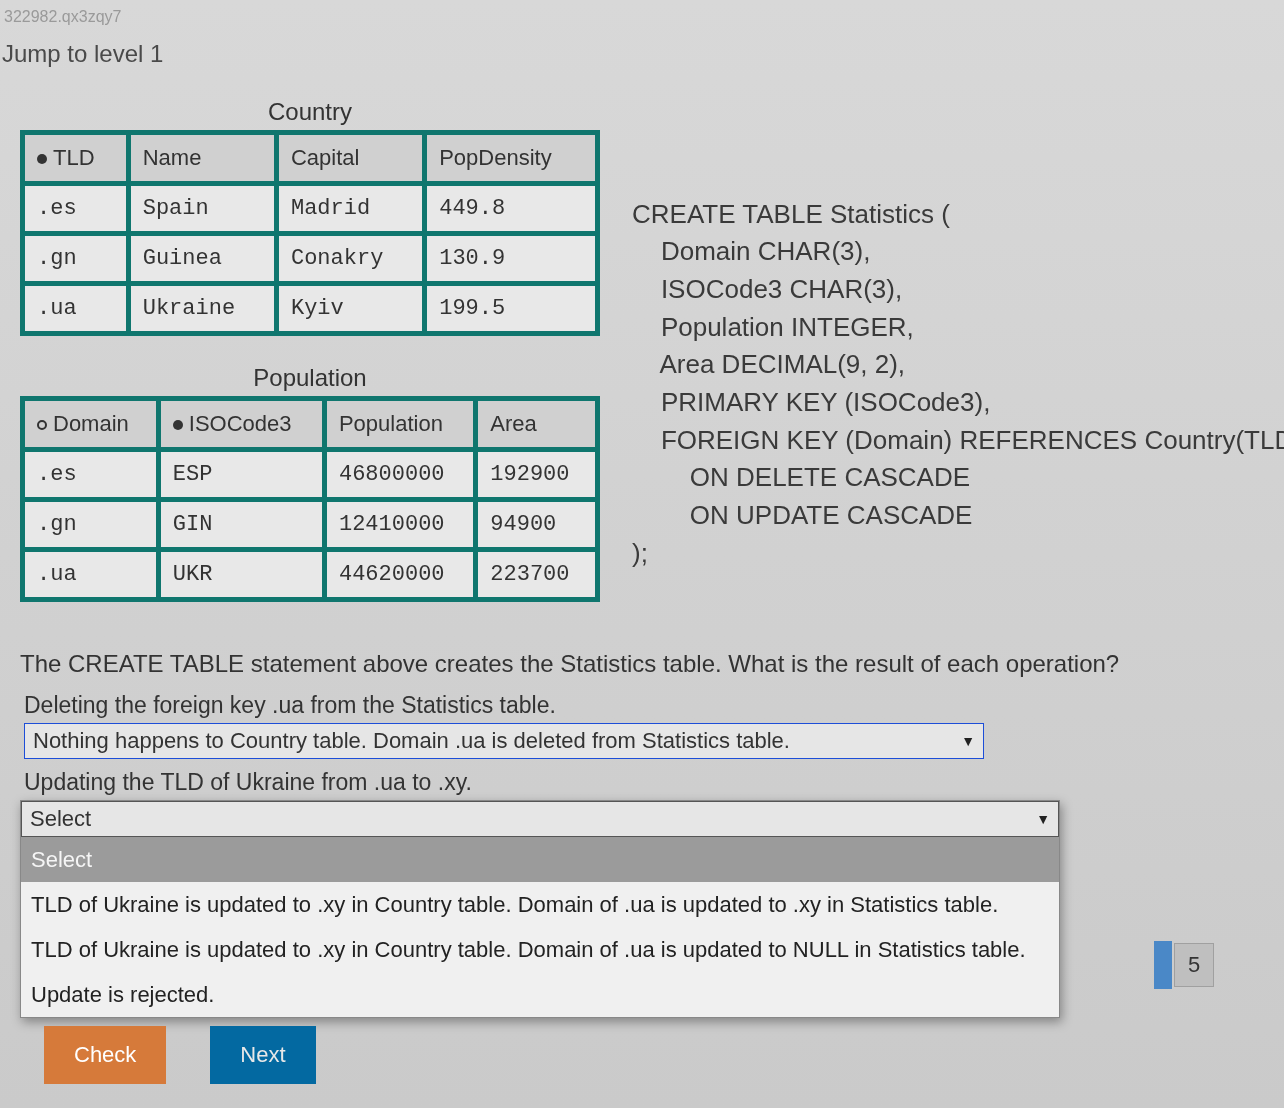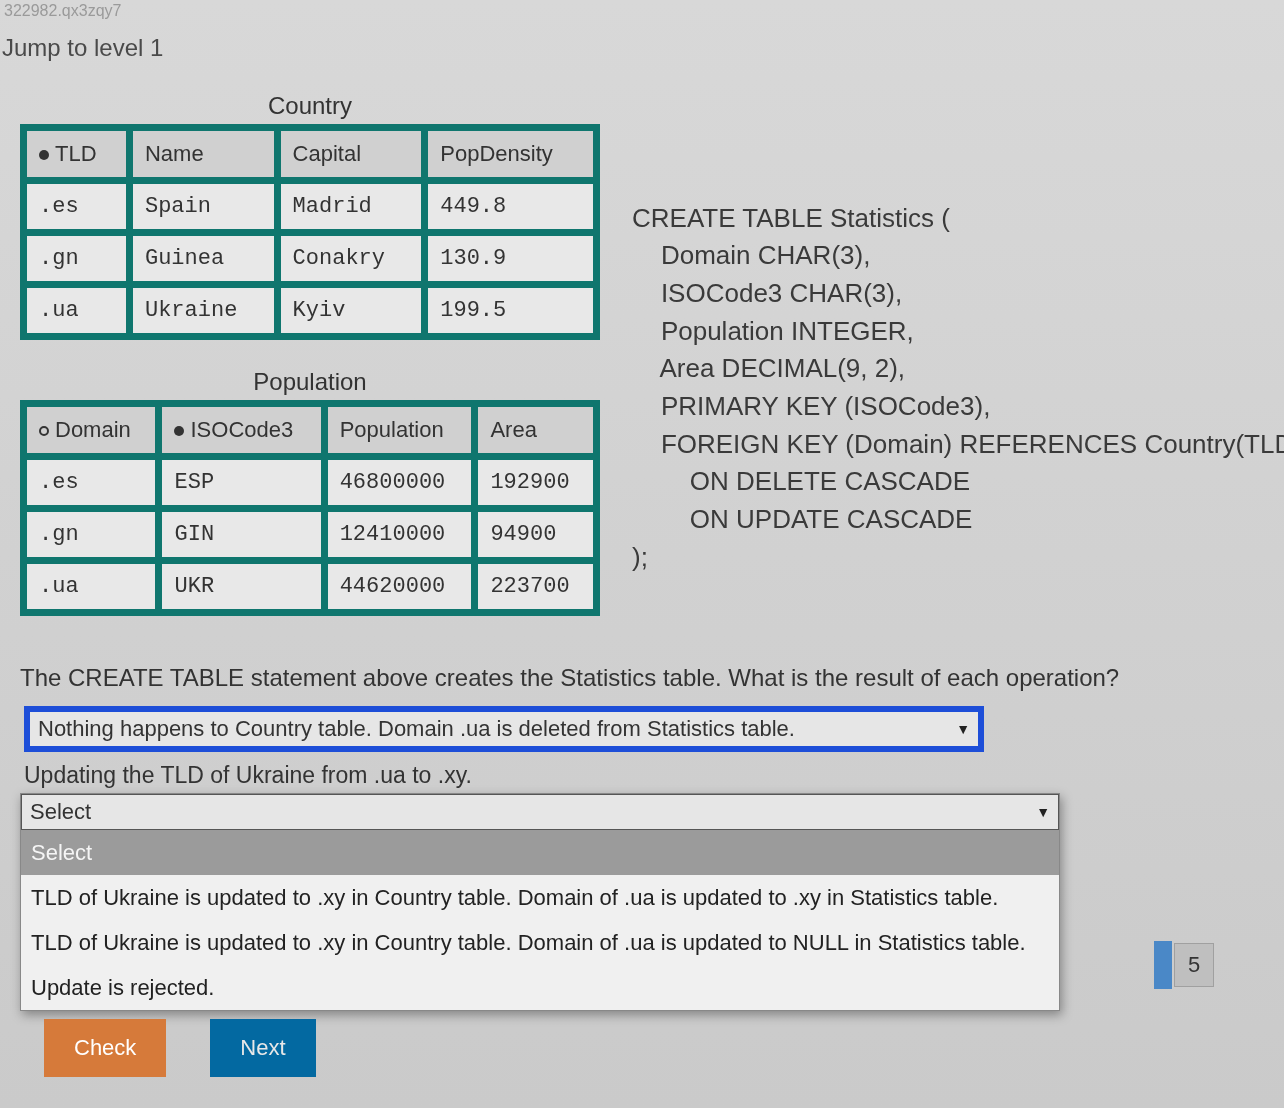--- a/index.html
+++ b/index.html
@@ -10,21 +10,21 @@
     background: linear-gradient(to bottom, #d8d8d8, #cacaca);
     width: 1284px;
     height: 1108px;
     overflow: hidden;
     color: #333;
     position: relative;
   }
   .qid {
     color: #9a9a9a;
     font-size: 16px;
-    padding: 2px 0 0 4px;
+    padding: 8px 0 0 4px;
   }
   .jump {
     color: #4a4a4a;
     font-size: 24px;
     padding: 14px 0 30px 2px;
   }
   .content {
     position: relative;
     padding-left: 20px;
   }
@@ -41,21 +41,21 @@
     font-size: 24px;
     color: #333;
     margin-bottom: 4px;
   }
   table.db {
     border-collapse: collapse;
     width: 580px;
     margin-bottom: 28px;
   }
   table.db th, table.db td {
-    border: 7px solid #0f766e;
+    border: 5px solid #0f766e;
     padding: 10px 12px;
     font-size: 22px;
     text-align: left;
     color: #333;
   }
   table.db th {
     background: #d0d0d0;
     font-weight: normal;
   }
   table.db td {
@@ -96,21 +96,21 @@
   .prompt {
     font-size: 23px;
     color: #333;
     margin: 10px 0 4px 0;
     padding-left: 4px;
   }
   .select-box {
     display: flex;
     align-items: center;
     justify-content: space-between;
-    border: 6px solid #1d4ed8;
+    border: 1px solid #1d4ed8;
     background: #e6e6e6;
     font-size: 22px;
     color: #333;
     padding: 4px 8px;
     margin-left: 4px;
     width: 960px;
   }
   .chev {
     font-size: 14px;
     color: #222;
@@ -256,20 +256,21 @@
     Area DECIMAL(9, 2),
     PRIMARY KEY (ISOCode3),
     FOREIGN KEY (Domain) REFERENCES Country(TLD)
         ON DELETE CASCADE
         ON UPDATE CASCADE
 );</div>
   </div>
 
   <div class="question-text">The CREATE TABLE statement above creates the Statistics table. What is the result of each operation?</div>
 
+  <div class="prompt">Deleting the foreign key .ua from the Statistics table.</div>
   <div class="select-box">
     <span>Nothing happens to Country table. Domain .ua is deleted from Statistics table.</span>
     <span class="chev">▼</span>
   </div>
 
   <div class="prompt">Updating the TLD of Ukraine from .ua to .xy.</div>
   <div class="dropdown-open">
     <div class="sel-header">
       <span>Select</span>
       <span class="chev">▼</span>

